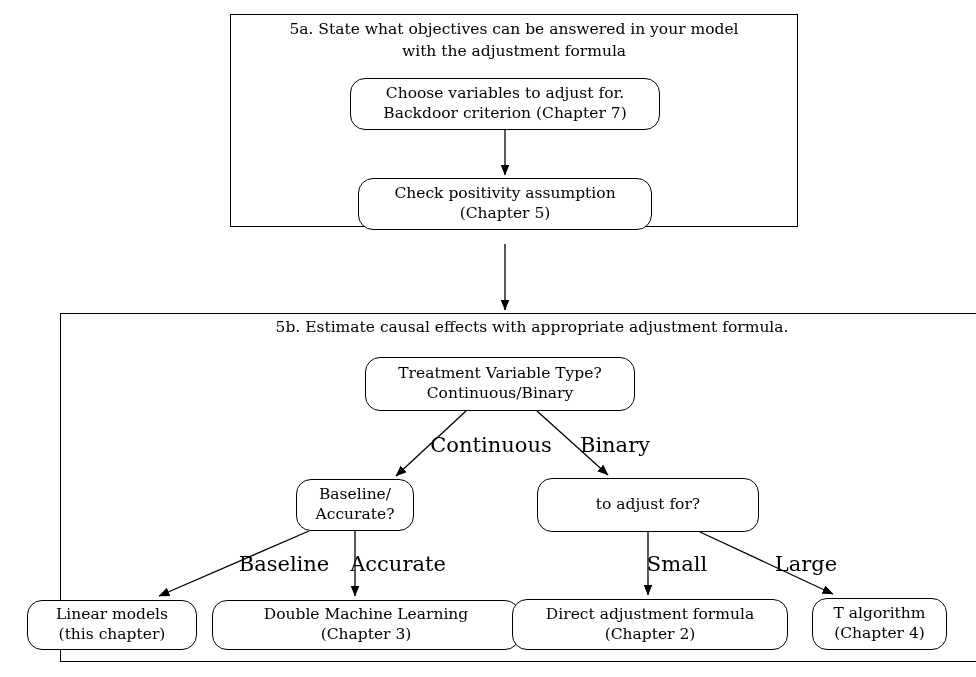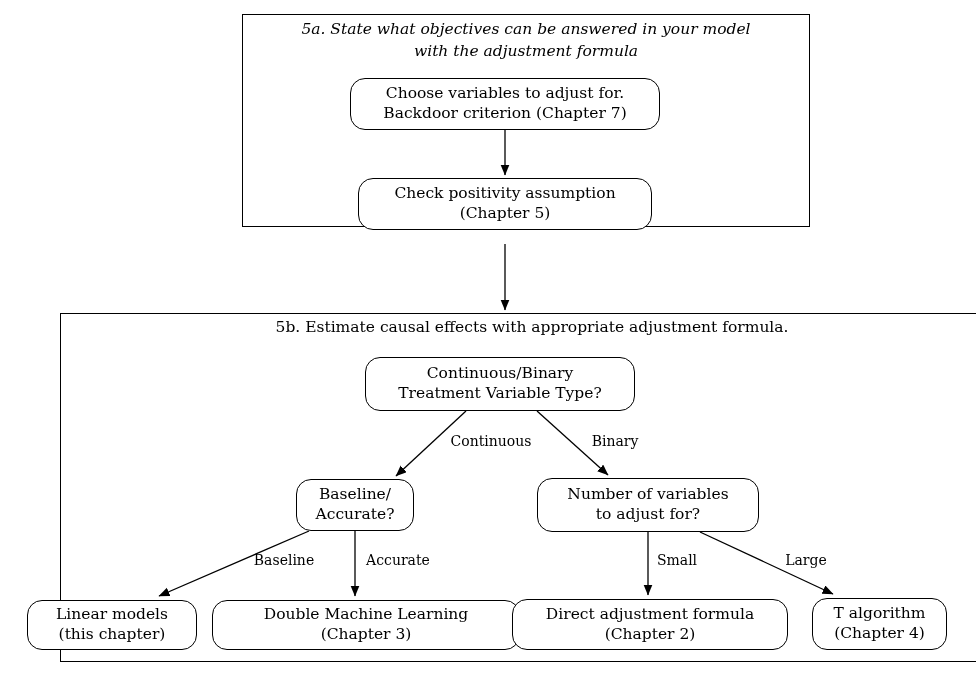--- a/index.html
+++ b/index.html
@@ -10,21 +10,21 @@
   .outer-box { position:absolute; border:1.6px solid #000; background:transparent; }
   .section-title { position:absolute; left:0; width:100%; text-align:center;
                    font-size:15.5px; line-height:1.4; }
   .section-title span { display:block; }
 
   .node { position:absolute; border:1.4px solid #000; border-radius:15px; background:#fff;
           display:flex; flex-direction:column; align-items:center; justify-content:center;
           text-align:center; font-size:15.5px; line-height:1.28; white-space:nowrap; }
   .node.bold { font-weight:normal; }
 
-  .edge-label { position:absolute; transform:translateX(-50%); font-size:14px;
+  .edge-label { position:absolute; transform:translateX(-50%); font-size:21px;
                 white-space:nowrap; }
 
   svg.arrows { position:absolute; left:0; top:0; width:976px; height:677px; pointer-events:none; }
   svg.arrows line { stroke:#000; stroke-width:1.3; }
 </style>
 </head>
 <body>
 
 <div class="canvas">
 
@@ -37,21 +37,21 @@
     <line x1="505" y1="130" x2="505" y2="175" marker-end="url(#ah)"></line>
     <line x1="505" y1="244" x2="505" y2="310" marker-end="url(#ah)"></line>
     <line x1="466" y1="411" x2="396" y2="476" marker-end="url(#ah)"></line>
     <line x1="537" y1="411" x2="608" y2="475" marker-end="url(#ah)"></line>
     <line x1="309" y1="531" x2="159" y2="596" marker-end="url(#ah)"></line>
     <line x1="355" y1="531" x2="355" y2="596" marker-end="url(#ah)"></line>
     <line x1="648" y1="532" x2="648" y2="595" marker-end="url(#ah)"></line>
     <line x1="700" y1="532" x2="833" y2="594" marker-end="url(#ah)"></line>
   </svg>
 
-  <div class="outer-box" style="left:242px; top:14px; width:568px; height:213px;font-style:italic;">
+  <div class="outer-box" style="left:230px; top:14px; width:568px; height:213px;">
     <div class="section-title" style="top:4px;">
       <span>5a. State what objectives can be answered in your model</span>
       <span>with the adjustment formula</span>
     </div>
   </div>
 
   <div class="node" style="left:350px; top:78px; width:310px; height:52px;">
     <span>Choose variables to adjust for.</span>
     <span>Backdoor criterion (Chapter 7)</span>
   </div>
@@ -61,34 +61,33 @@
     <span>(Chapter 5)</span>
   </div>
 
   <div class="outer-box" style="left:16px; top:313px; width:944px; height:349px;margin-left:44px;">
     <div class="section-title" style="top:3px;">
       <span>5b. Estimate causal effects with appropriate adjustment formula.</span>
     </div>
   </div>
 
   <div class="node" style="left:365px; top:357px; width:270px; height:54px;">
+    <span>Treatment Variable Type?</span>
     <span>Continuous/Binary</span>
-    <span>Treatment Variable Type?</span>
   </div>
 
   <div class="edge-label" style="left:491px; top:433px;">Continuous</div>
   <div class="edge-label" style="left:615px; top:433px;">Binary</div>
 
   <div class="node" style="left:296px; top:479px; width:118px; height:52px;">
     <span>Baseline/</span>
     <span>Accurate?</span>
   </div>
 
   <div class="node" style="left:537px; top:478px; width:222px; height:54px;">
-    <span>Number of variables</span>
     <span>to adjust for?</span>
   </div>
 
   <div class="edge-label" style="left:284px; top:552px;">Baseline</div>
   <div class="edge-label" style="left:398px; top:552px;">Accurate</div>
   <div class="edge-label" style="left:677px; top:552px;">Small</div>
   <div class="edge-label" style="left:806px; top:552px;">Large</div>
 
   <div class="node bold" style="left:27px; top:600px; width:170px; height:50px;">
     <span>Linear models</span>

